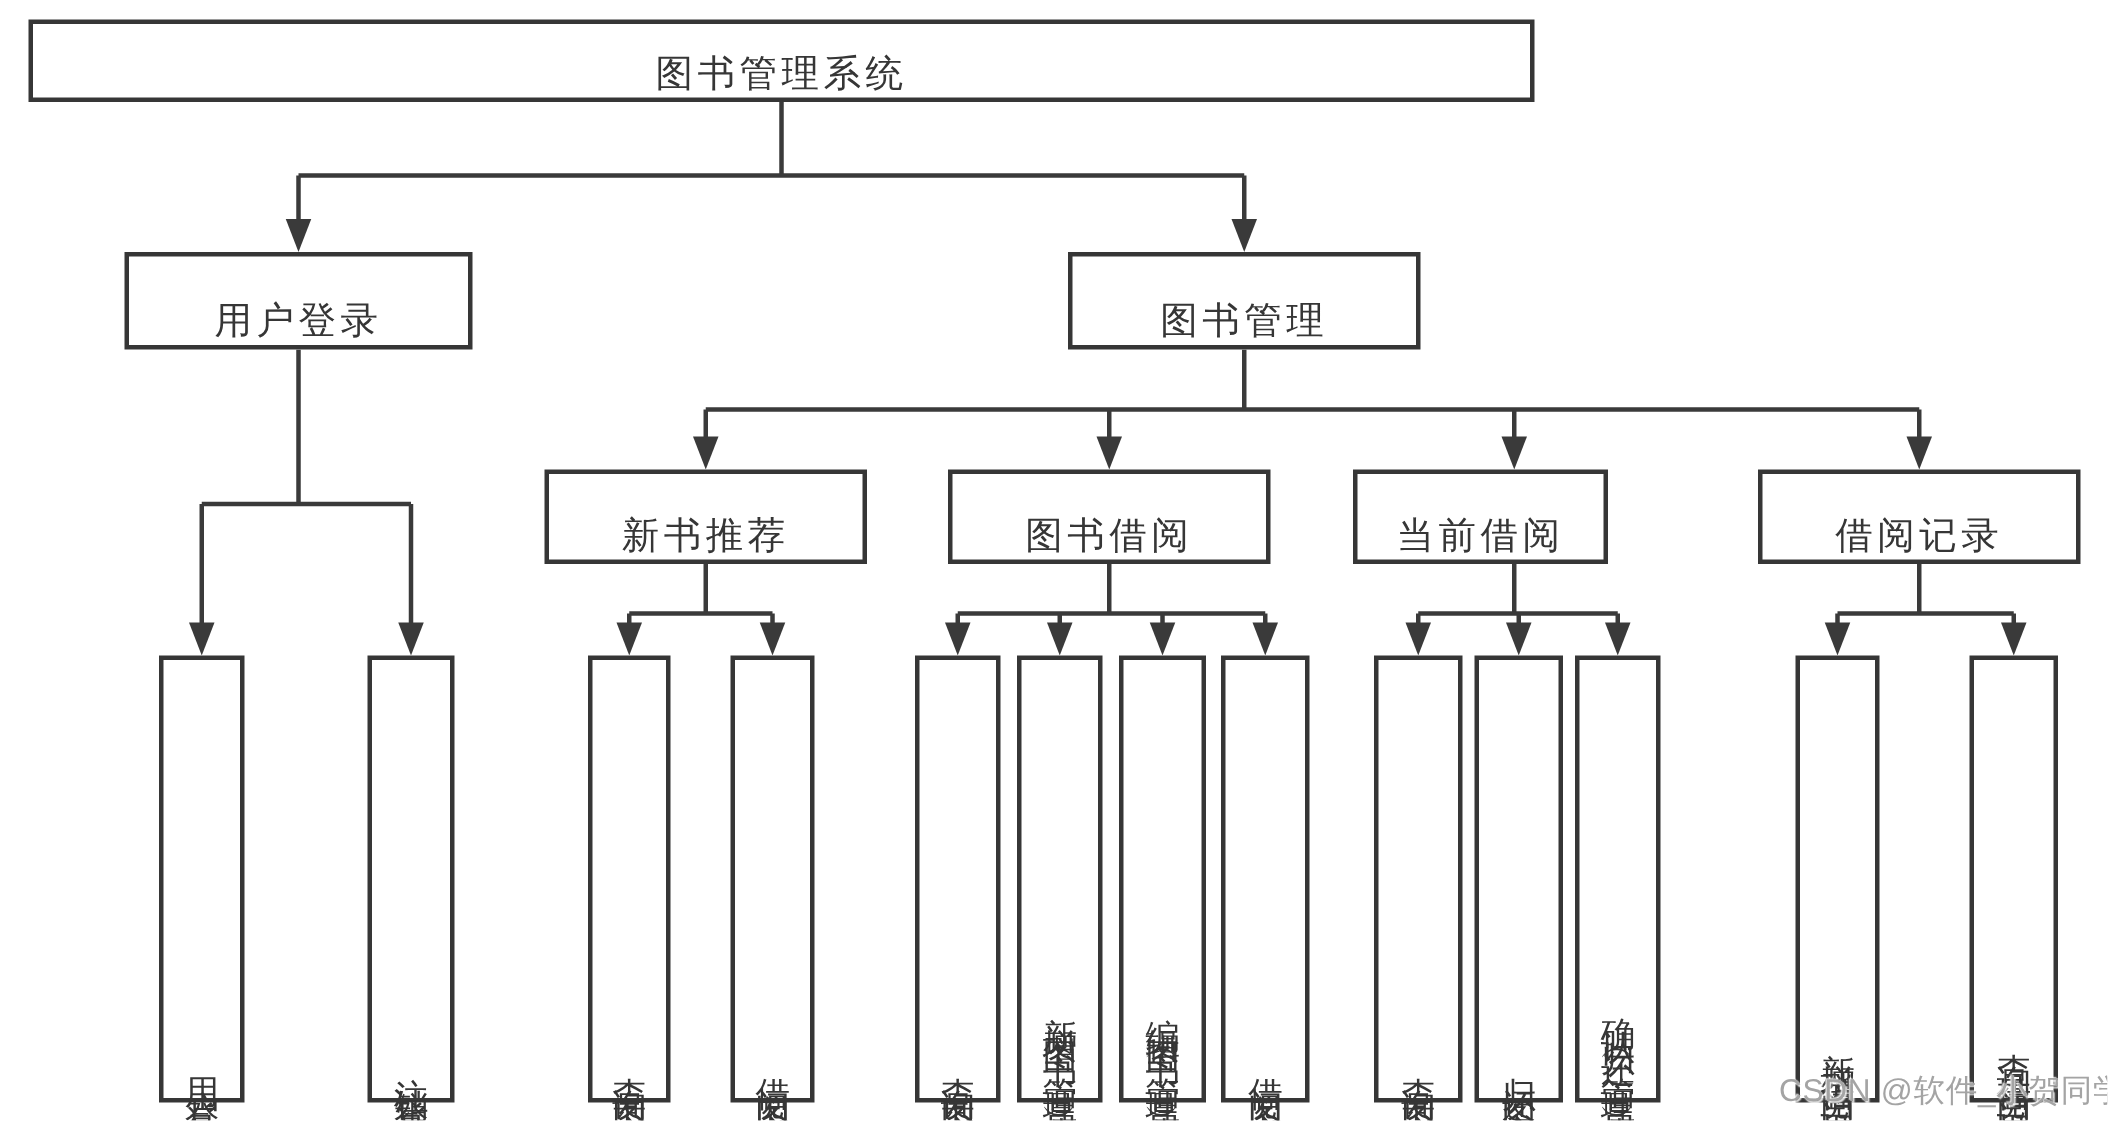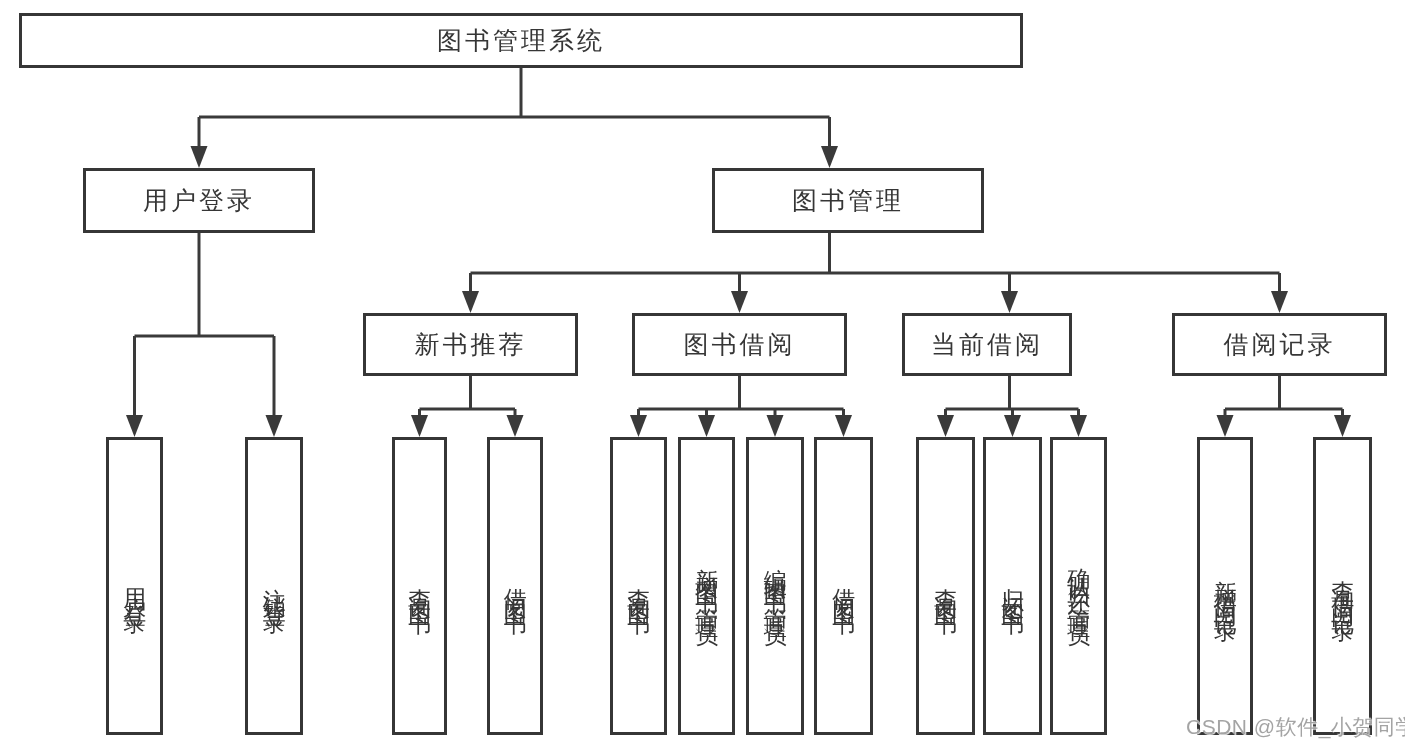--- a/index.html
+++ b/index.html
@@ -16,21 +16,21 @@
 
   .wires { position: absolute; left: 0; top: 0; }
   .wires path { stroke: #3a3a3a; stroke-width: 3; fill: none; }
   .wires polygon { fill: #3a3a3a; stroke: none; }
 
   .box {
     position: absolute;
     border: 3px solid #363636;
     background: #ffffff;
     display: flex;
-    align-items: center;
+    align-items: flex-end;
     justify-content: center;
     color: #363636;
   }
   .box.h { font-size: 25px; letter-spacing: 3px; }
   .box.v { font-size: 23px; }
   .box.v .vtext {
     writing-mode: vertical-rl;
     text-orientation: mixed;
     letter-spacing: 8px;
     line-height: 1.1;
@@ -120,21 +120,21 @@
     </g>
   </svg>
 
   <div class="box h" style="left:19px; top:13px; width:1004px; height:55px;">
     <span>图书管理系统</span>
   </div>
 
   <div class="box h" style="left:83px; top:168px; width:232px; height:65px;">
     <span>用户登录</span>
   </div>
-  <div class="box h" style="left:712px; top:168px; width:272px; height:65px;">
+  <div class="box h" style="left:712px; top:168px; width:235px; height:65px;">
     <span>图书管理</span>
   </div>
 
   <div class="box h" style="left:363px; top:313px; width:215px; height:63px;">
     <span>新书推荐</span>
   </div>
   <div class="box h" style="left:632px; top:313px; width:215px; height:63px;">
     <span>图书借阅</span>
   </div>
   <div class="box h" style="left:902px; top:313px; width:170px; height:63px;">

